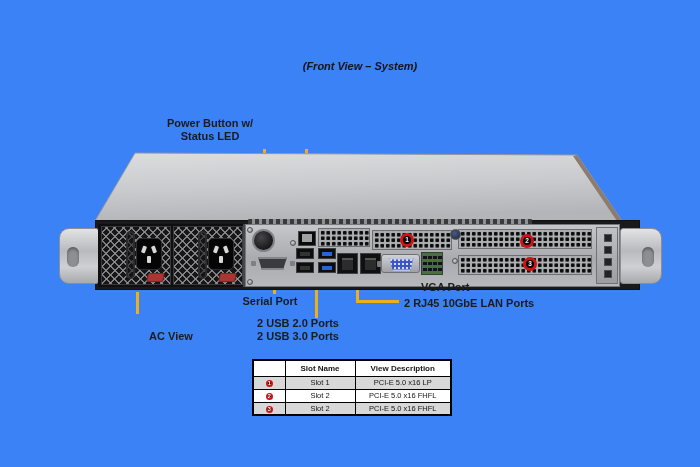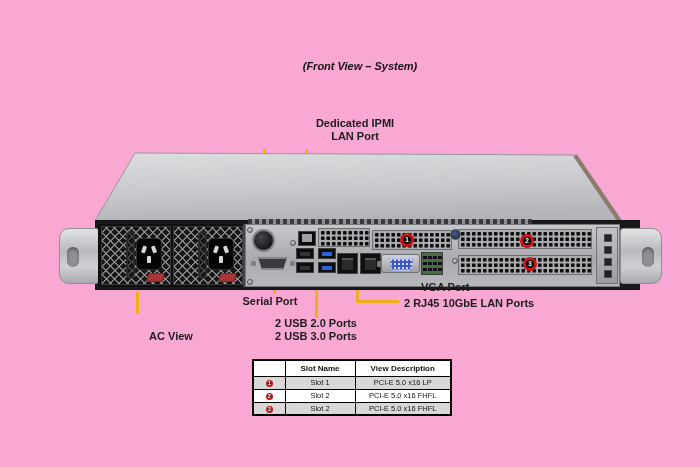--- a/index.html
+++ b/index.html
@@ -1,17 +1,17 @@
 <!DOCTYPE html>
 <html><head>
 <meta charset="utf-8">
 <style>
   * { margin:0; padding:0; box-sizing:border-box; }
   body { background:#fff; font-family:"Liberation Sans", sans-serif; }
-  .canvas { position:relative; width:700px; height:467px; background:#f9a8d4; overflow:hidden; color:#1f1f1f; }
+  .canvas { position:relative; width:700px; height:467px; background:#3b82f6; overflow:hidden; color:#1f1f1f; }
 
   .fig-title { position:absolute; left:260px; top:60px; width:200px; text-align:center;
     font-size:11px; font-weight:bold; font-style:italic; color:#141414; }
 
   .callout-label { position:absolute; font-size:11px; font-weight:600; color:#1c1c1c;
     line-height:13px; text-align:center; }
   .callout-label.left-align { text-align:left; }
 
   .cline { position:absolute; background:#eeb019; }
 
@@ -124,23 +124,23 @@
     border:2.5px solid #cc1414; color:#fff; font-size:5.5px; font-weight:bold;
     align-items:center; justify-content:center; line-height:1; }
 </style>
 </head>
 <body>
 
 <div class="canvas">
 
   <div class="fig-title">(Front View – System)</div>
 
-  <div class="callout-label" style="left:294px; top:117px; width:122px;">
-    <span>Dedicated IPMI</span><br>
-    <span>LAN Port</span>
+  <div class="callout-label" style="left:149px; top:117px; width:122px;">
+    <span>Power Button w/</span><br>
+    <span>Status LED</span>
   </div>
 
   <div class="cline" style="left:263px; top:149px; width:3px; height:89px;"></div>
   <div class="cline" style="left:305px; top:149px; width:3px; height:90px;"></div>
   <div class="cline" style="left:136px; top:292px; width:3px; height:22px;"></div>
   <div class="cline" style="left:273px; top:280px; width:3px; height:14px;"></div>
   <div class="cline" style="left:315px; top:280px; width:3px; height:38px;"></div>
   <div class="cline" style="left:356px; top:280px; width:3px; height:23px;"></div>
   <div class="cline" style="left:356px; top:300px; width:43px; height:3px;"></div>
   <div class="cline" style="left:399px; top:280px; width:3px; height:9px;"></div>
@@ -226,21 +226,21 @@
     <div class="ctrl-dot" style="top:18px;"></div>
     <div class="ctrl-dot" style="top:30px;"></div>
     <div class="ctrl-dot" style="top:42px;"></div>
   </div>
 
   <div class="marker" style="left:400px; top:233px;">1</div>
   <div class="marker" style="left:520px; top:234px;">2</div>
   <div class="marker" style="left:523px; top:257px;">3</div>
 
   <div class="callout-label" style="left:220px; top:295px; width:100px;">Serial Port</div>
-  <div class="callout-label" style="left:256px; top:317px; width:120px;">
+  <div class="callout-label" style="left:238px; top:317px; width:120px;">
     <span>2 USB 2.0 Ports</span><br>
     <span>2 USB 3.0 Ports</span>
   </div>
   <div class="callout-label left-align" style="left:421px; top:281px;">VGA Port</div>
   <div class="callout-label left-align" style="left:404px; top:297px;text-align:center;">2 RJ45 10GbE LAN Ports</div>
   <div class="callout-label" style="left:95px; top:317px; width:152px;">
     <br>
     <span>AC View</span>
   </div>
 

